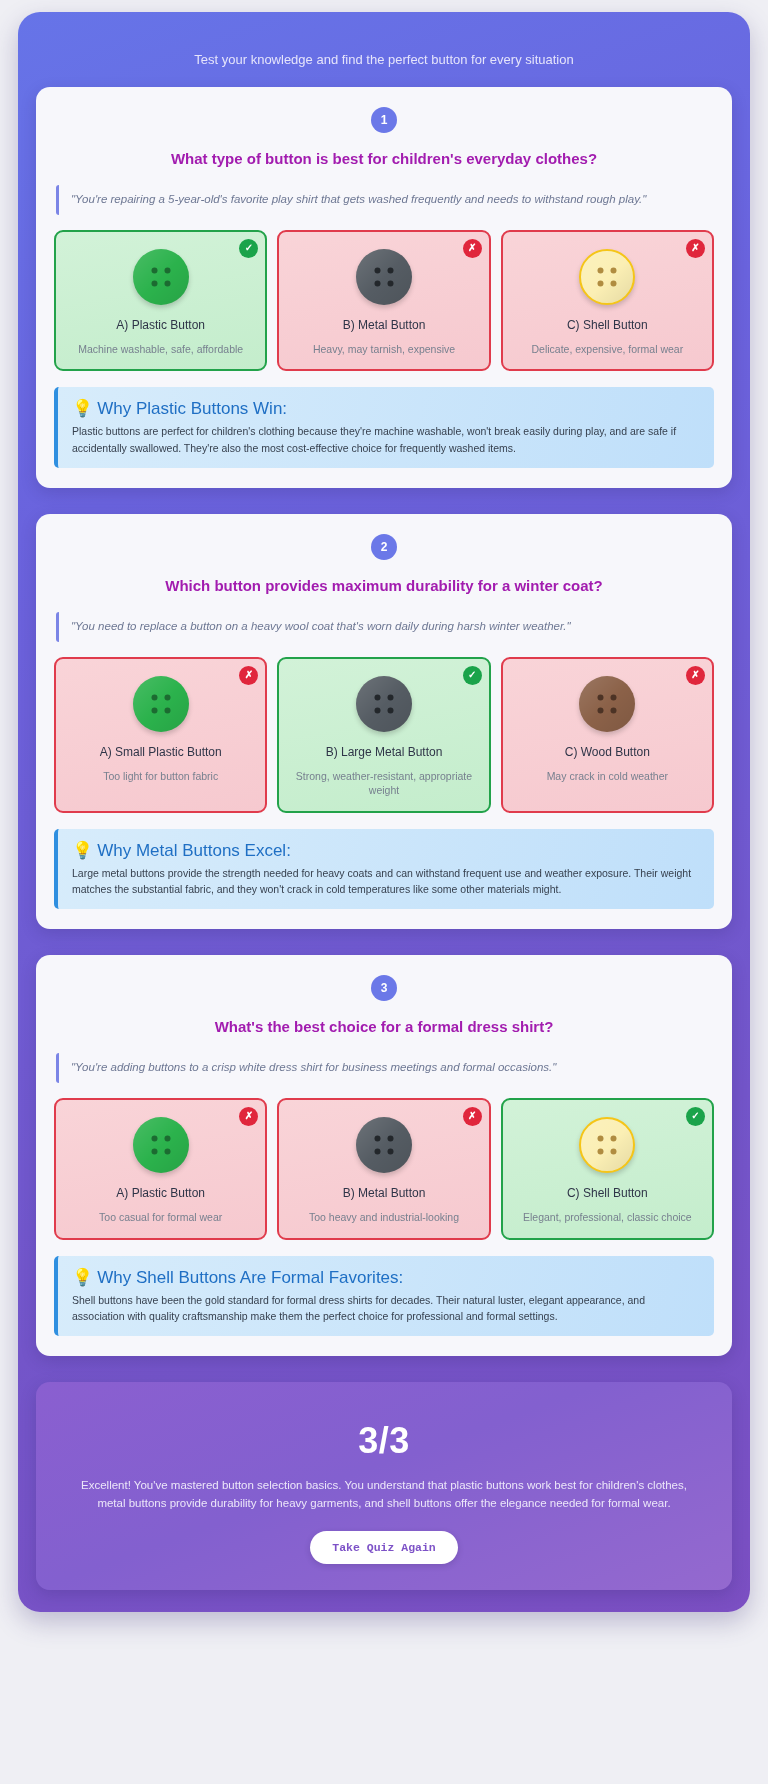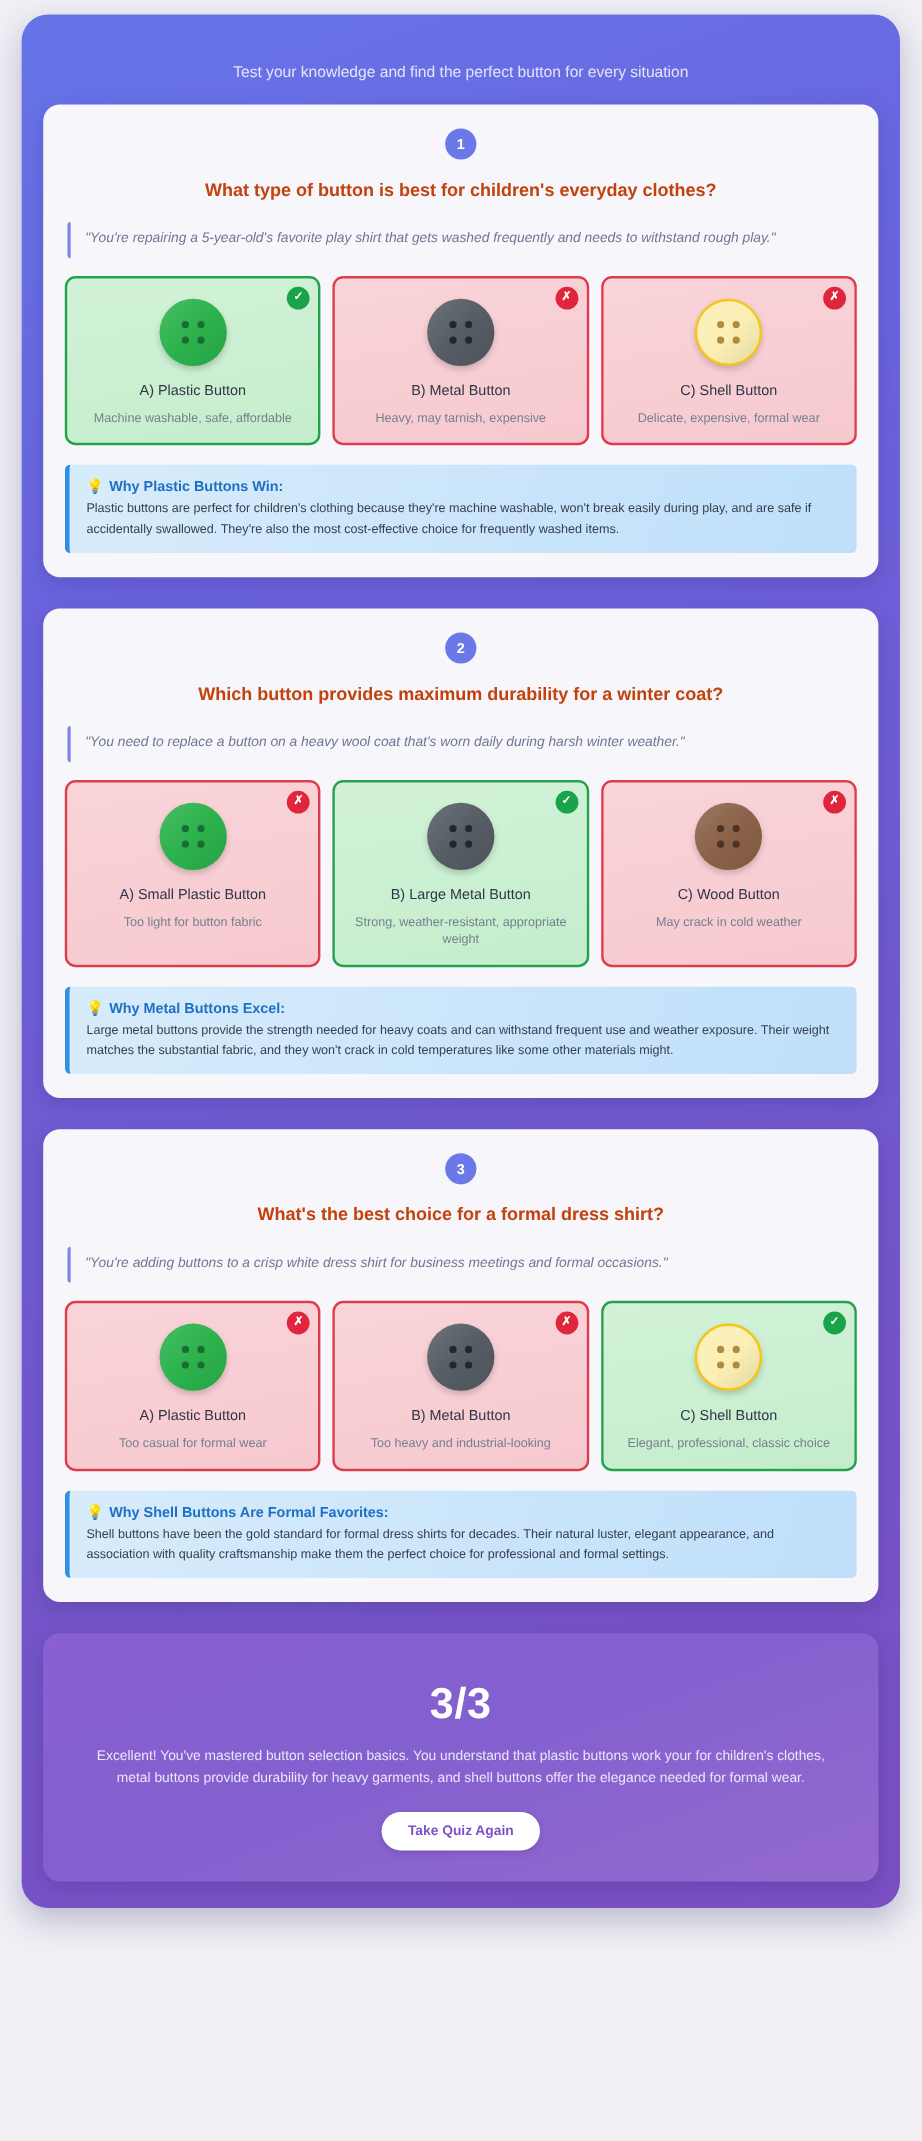--- a/index.html
+++ b/index.html
@@ -56,21 +56,21 @@
     background: #6b78e8;
     color: #fff;
     font-size: 12px;
     font-weight: bold;
   }
   .q-text {
     margin-top: 17px;
     text-align: center;
     font-size: 15px;
     font-weight: bold;
-    color: #c2410c;
+    color: #a21caf;
   }
   .q-scenario {
     margin: 18px 2px 0 2px;
     border-left: 3px solid #7b85e6;
     border-radius: 3px;
     padding: 6px 10px 7px 12px;
     font-size: 11.5px;
     font-style: italic;
     color: #6d7793;
     line-height: 1.45;
@@ -167,22 +167,22 @@
 
   
   .explanation {
     margin-top: 16px;
     border-left: 4px solid #2f8fe0;
     border-radius: 5px;
     background: linear-gradient(105deg, #d7ecfb 0%, #bfdffa 100%);
     padding: 11px 14px 12px 14px;
   }
   .exp-title {
-    font-size: 12px;
-    font-weight: bold;
+    font-size: 17px;
+    font-weight: normal;
     color: #1f6fc4;
   }
   .exp-title .emoji { margin-right: 4px; }
   .exp-body {
     margin-top: 4px;
     font-size: 10.5px;
     color: #37414f;
     line-height: 1.55;
   }
 
@@ -218,21 +218,21 @@
     margin-top: 18px;
     display: inline-block;
     background: #ffffff;
     color: #7d52c7;
     font-size: 11.5px;
     font-weight: bold;
     border: none;
     border-radius: 20px;
     padding: 10px 22px;
     cursor: pointer;
-    font-family: Liberation Sans, sans-serif;
+    font-family: Liberation Mono, monospace;
     box-shadow: 0 2px 6px rgba(40,20,80,.18);
   }
 </style>
 </head>
 <body>
 
 <div class="page">
   <div class="app-shell">
 
     <div class="quiz-header">
@@ -399,18 +399,18 @@
       <div class="exp-title">
         <span class="emoji">💡</span><span>Why Shell Buttons Are Formal Favorites:</span>
       </div>
       <div class="exp-body">Shell buttons have been the gold standard for formal dress shirts for decades. Their natural luster, elegant appearance, and association with quality craftsmanship make them the perfect choice for professional and formal settings.</div>
     </div>
         </div>
       </div>
 
     <div class="results-card">
       <div class="results-score">3/3</div>
-      <div class="results-message">Excellent! You've mastered button selection basics. You understand that plastic buttons work your for children's clothes, metal buttons provide durability for heavy garments, and shell buttons offer the elegance needed for formal wear.</div>
+      <div class="results-message">Excellent! You've mastered button selection basics. You understand that plastic buttons work best for children's clothes, metal buttons provide durability for heavy garments, and shell buttons offer the elegance needed for formal wear.</div>
       <button class="retake-btn">Take Quiz Again</button>
     </div>
 
   </div>
 </div>
 
 </body></html>

